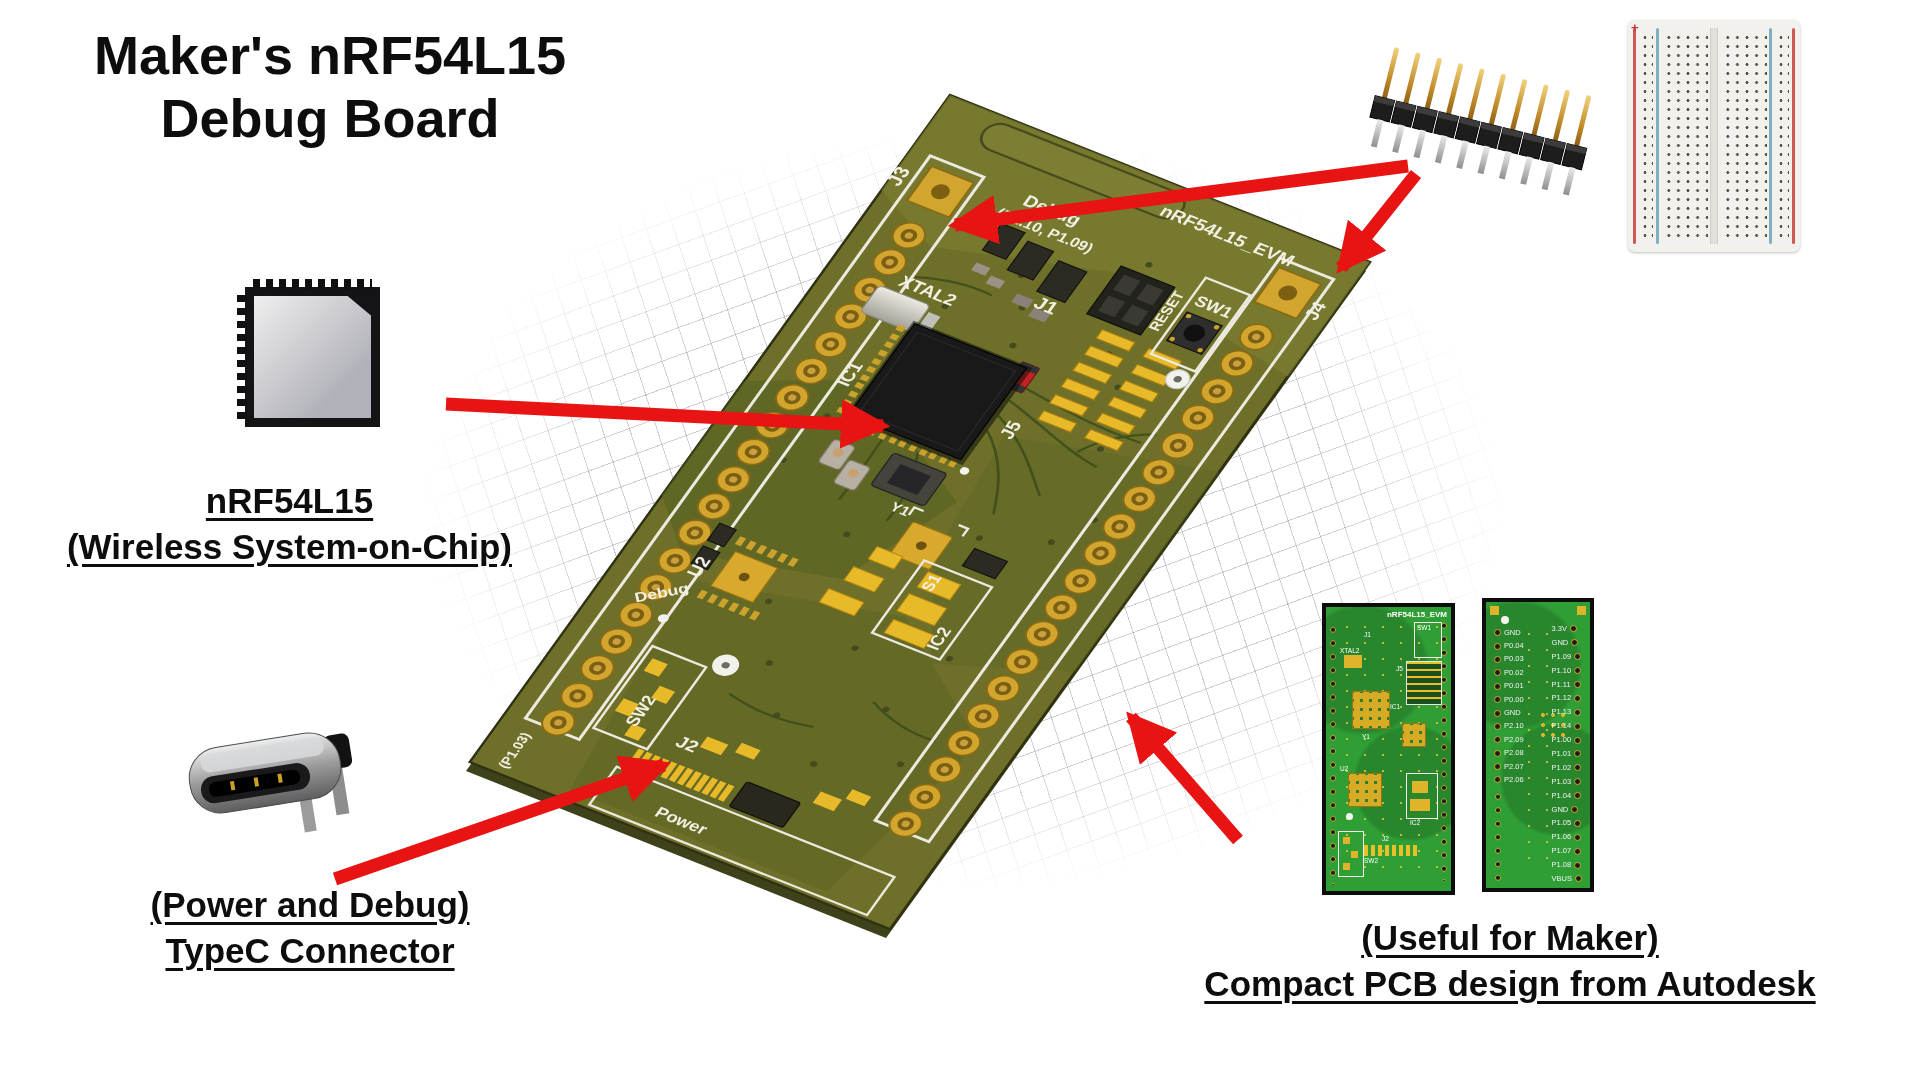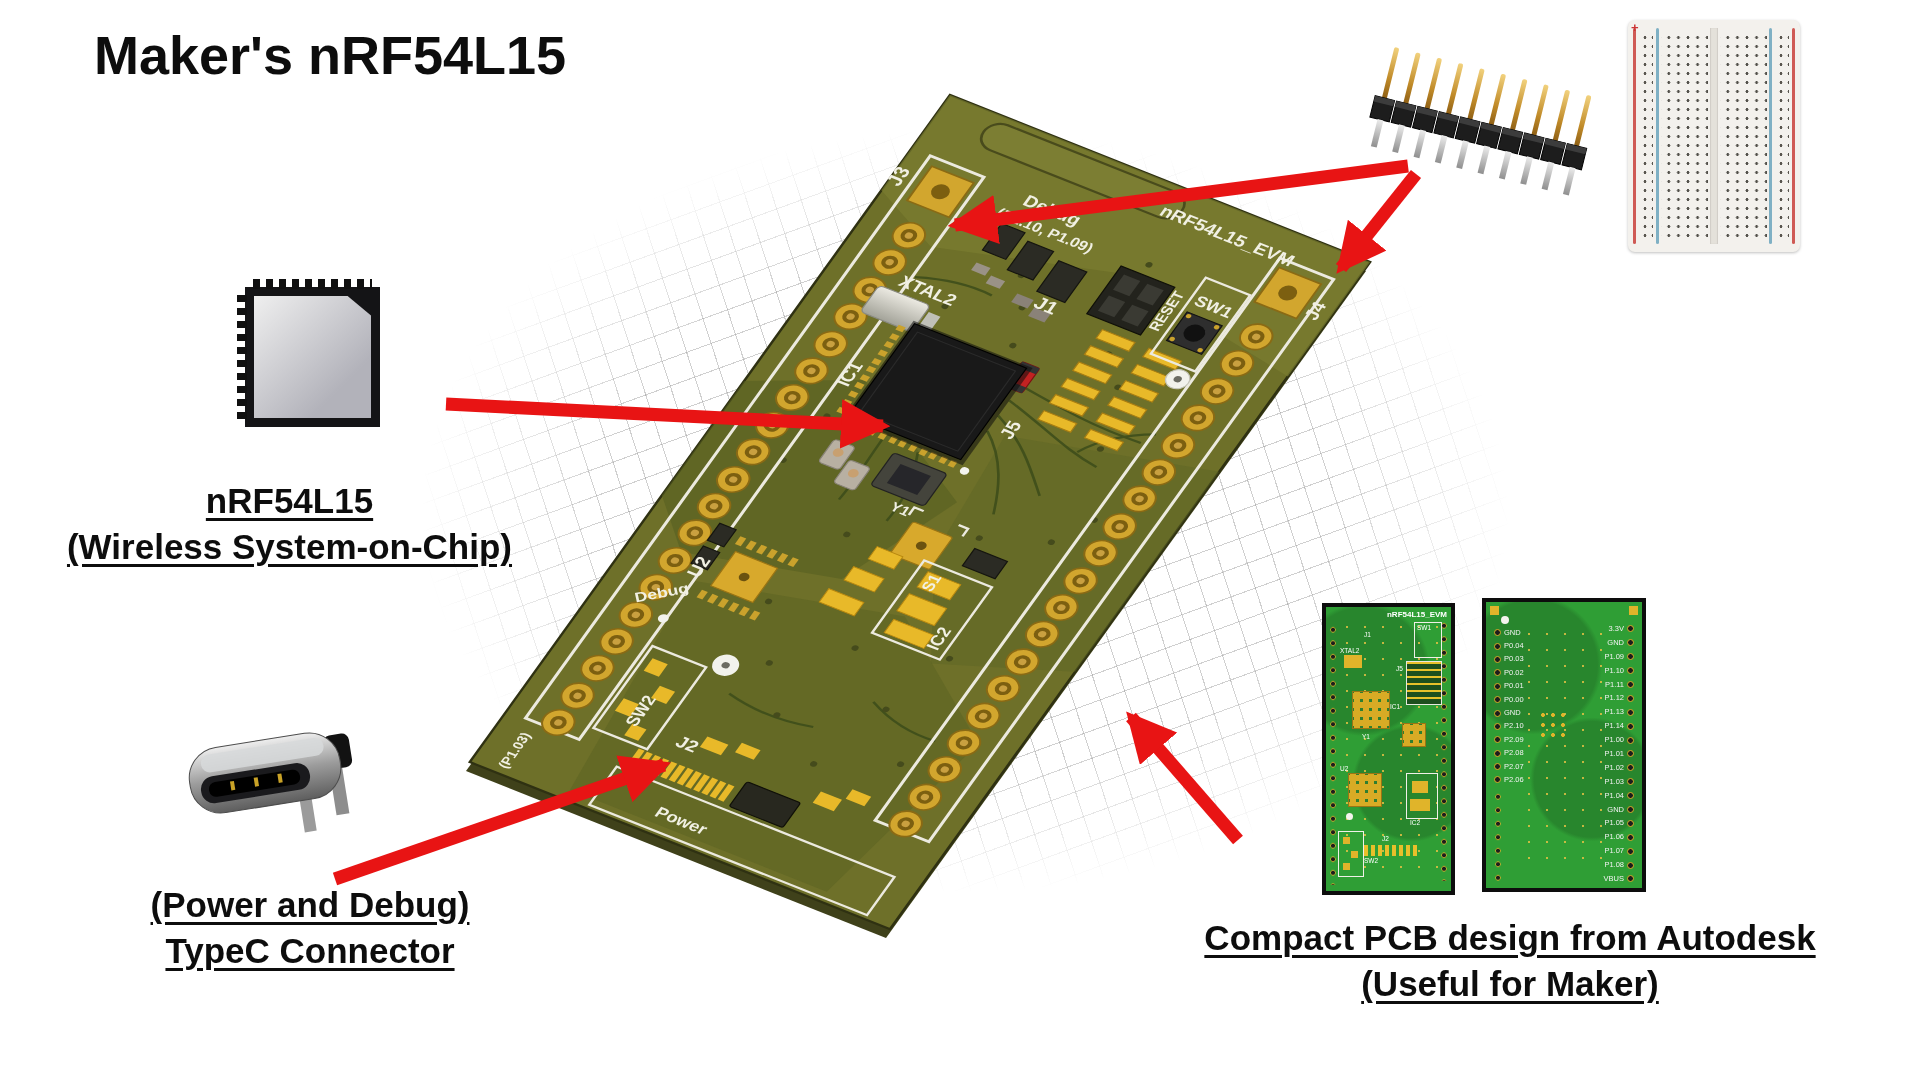--- a/index.html
+++ b/index.html
@@ -46,49 +46,50 @@
     background-image:radial-gradient(#59564f 1.3px, transparent 1.6px);background-size:8px 9px;background-position:2px 3px;}
   #breadboard .bank{width:49px;height:96%;margin-top:2%;
     background-image:radial-gradient(#52504a 1.3px, transparent 1.6px);background-size:9.6px 9px;background-position:3px 2px;}
   #breadboard .channel{width:8px;height:100%;background:#e4e1da;box-shadow:inset 1px 0 1px #d0cdc6,inset -1px 0 1px #d0cdc6;}
   #breadboard .plus{position:absolute;left:3px;top:0px;color:#c33;font-size:13px;font-weight:bold;}
   
   .pcb{border:4px solid #0d0d0d;background-color:#2f9e35;box-sizing:border-box;
     background-image:radial-gradient(circle at 30% 22%, #28862d 0 26%, transparent 28%),
                      radial-gradient(circle at 68% 62%, #28862d 0 28%, transparent 30%);}
   #pcb-front{left:1322px;top:603px;width:133px;height:292px;}
-  #pcb-back{left:1482px;top:598px;width:164px;height:294px;}
+  #pcb-back{left:1482px;top:598px;width:112px;height:294px;}
   .holecol{position:absolute;width:8px;
     background-image:radial-gradient(circle,#1d1d1d 1.6px,#d8b02a 2.4px,transparent 3px);
     background-size:8px 13.5px;}
   .fp-title{position:absolute;top:3px;right:4px;font-size:8px;font-weight:bold;color:#fff;}
   .tl{position:absolute;font-size:6.5px;color:#fff;line-height:7px;}
   .gold{position:absolute;background:#e0b42a;}
   .goldpad{position:absolute;background:#d8ab25;border:1px solid #9a7414;
     background-image:radial-gradient(#2f7e2f 1.5px,transparent 1.9px);background-size:9px 9px;background-position:4px 4px;}
   .wbox{position:absolute;border:1px solid #f0f0e8;}
   .wdot{position:absolute;background:#f4f4ee;border-radius:50%;}
   .dots-ovl{position:absolute;inset:12px;opacity:.85;
     background-image:radial-gradient(#e2c043 1.2px,transparent 1.6px);background-size:18px 16px;}
   .pinrows{position:absolute;}
   .pinrow{display:flex;align-items:center;gap:3px;height:13.4px;}
-  #pcb-back .right-col .pinrow{justify-content:flex-end;height:13.9px;}
+  #pcb-back .right-col .pinrow{height:13.9px;}
   .hole{width:5px;height:5px;border-radius:50%;background:#1c1c1c;border:1px solid #d8b02a;flex:0 0 auto;}
   .pinlbl{font-size:7.5px;color:#f2f2f2;line-height:8px;white-space:nowrap;}
   
   #scene{position:absolute;inset:0;width:1920px;height:1080px;z-index:2;pointer-events:none;}
   .silk{fill:#f1f0e3;font-weight:600;font-family:"Liberation Sans",sans-serif;}
 </style>
 </head>
 <body>
 
 <div id="grid" class="abs"></div>
 
 <div id="title" class="abs">
   <div>Maker's nRF54L15</div>
+  <div>Debug Board</div>
 </div>
 
 <div id="chip-fig" class="abs fig">
   <div id="chip-back" class="abs">
     <div class="pins-top"></div>
     <div class="pins-left"></div>
     <div class="face"></div>
   </div>
 </div>
 <div id="chip-caption" class="abs caption">
@@ -379,22 +380,22 @@
         <span class="pinlbl">P1.08</span>
         <span class="hole"></span>
       </div>
       <div class="pinrow">
         <span class="pinlbl">VBUS</span>
         <span class="hole"></span>
       </div>
     </div>
 </div>
 <div id="compact-caption" class="abs caption">
+  <span>(Useful for Maker)</span>
   <span>Compact PCB design from Autodesk</span>
-  <span>(Useful for Maker)</span>
 </div>
 
 <svg id="scene" viewBox="0 0 1920 1080">
   <defs>
     <marker id="ah" viewBox="0 0 10 10" refX="8.5" refY="5" markerWidth="3.8" markerHeight="3.8" orient="auto">
       <path d="M0,0 L10,5 L0,10 z" fill="#e81414"></path>
     </marker>
     <g id="th">
       <circle r="12" fill="#d2a62e" stroke="#8a6a14" stroke-width="1.5"></circle>
       <circle r="6.2" fill="#7c5f10"></circle>

